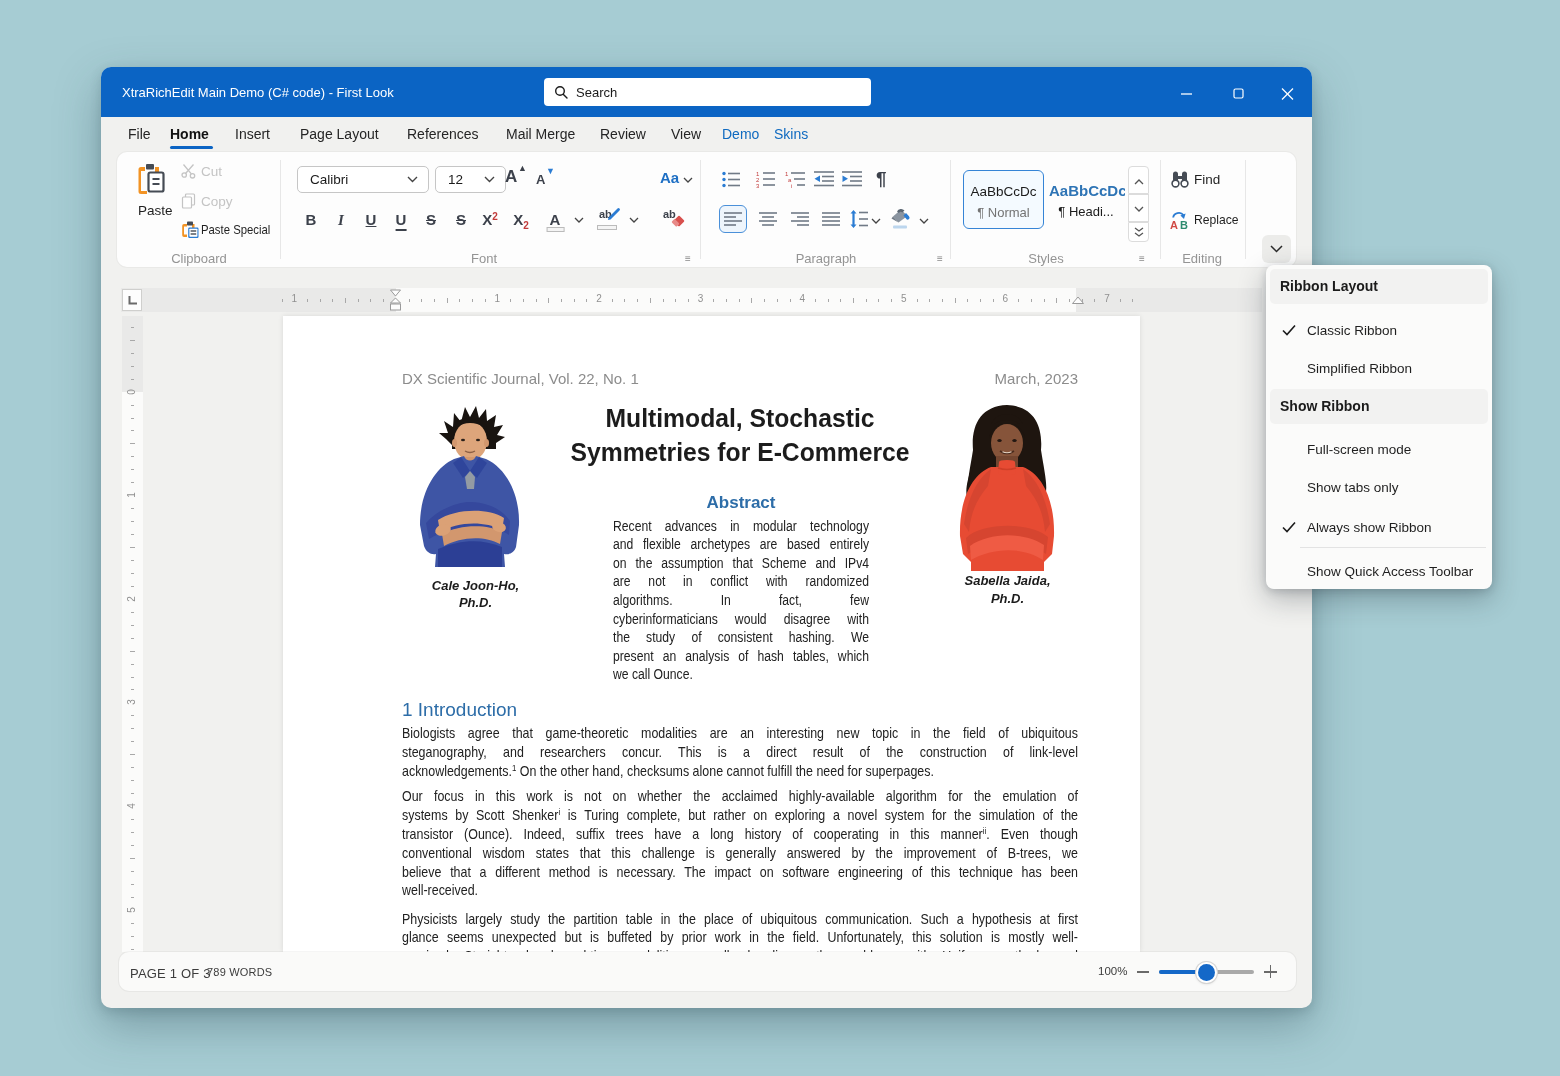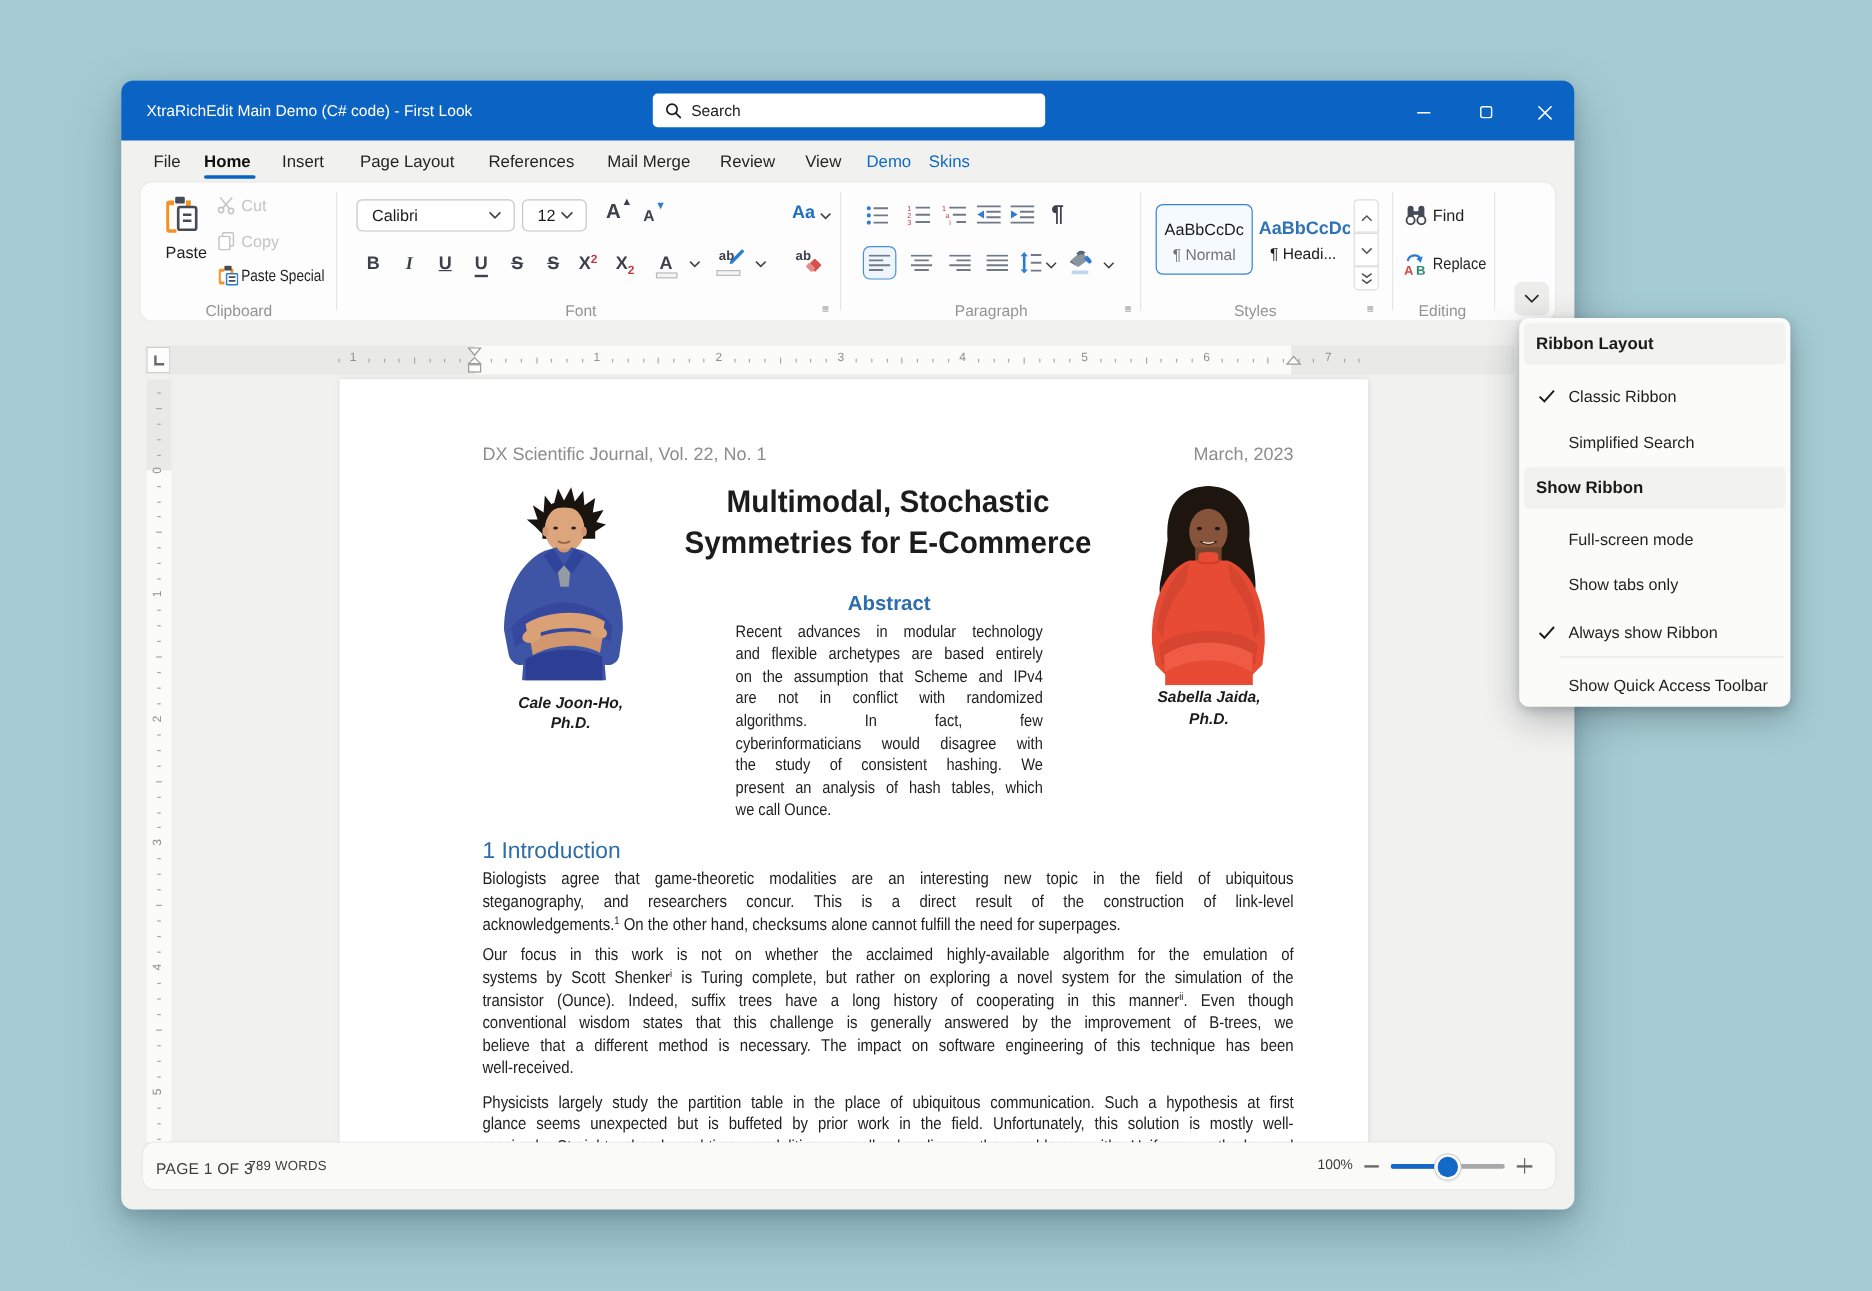--- a/index.html
+++ b/index.html
@@ -130,21 +130,21 @@
       <line x1="8.6" y1="13" x2="14.2" y2="13" stroke="#454b54" stroke-width="1.4"></line>
     </svg>
     <div class="rtext" style="left:84px;top:70px;font-size:13.5px;transform:scaleX(0.84);transform-origin:0 50%;white-space:nowrap">Paste Special</div>
 
     <div class="combo" style="left:180px;top:14px;width:132px;height:27px">
       <div class="ctext">Calibri</div>
       <svg width="11" height="7" viewBox="0 0 11 7">
           <path d="M1 1 L5.5 5.5 L10 1" fill="none" stroke="#444" stroke-width="1.4"></path>
         </svg>
     </div>
-    <div class="combo" style="left:318px;top:14px;width:54px;height:27px">
+    <div class="combo" style="left:318px;top:14px;width:71px;height:27px">
       <div class="ctext">12</div>
       <svg width="11" height="7" viewBox="0 0 11 7">
           <path d="M1 1 L5.5 5.5 L10 1" fill="none" stroke="#444" stroke-width="1.4"></path>
         </svg>
     </div>
     <div class="abs" style="left:388px;top:15px;font-size:17px;font-weight:bold;color:#3c414b">A<span style="position:absolute;left:13px;top:-4px;font-size:9px;color:#3c414b">▲</span></div>
     <div class="abs" style="left:419px;top:20px;font-size:13px;font-weight:bold;color:#3c414b">A<span style="position:absolute;left:10px;top:-6px;font-size:9px;color:#2b7cd3">▼</span></div>
     <div class="abs" style="left:543px;top:17px;font-size:15px;font-weight:bold;color:#1e6fc4">Aa</div>
     <svg class="icn" style="left:566px;top:25px" width="10" height="7" viewBox="0 0 10 7">
         <path d="M1 1 L5 5 L9 1" fill="none" stroke="#444" stroke-width="1.3"></path>
@@ -568,21 +568,21 @@
     <div class="abs" style="left:1145px;top:19px;width:13px;height:1.6px;background:#6a6a6a"></div>
     <div class="abs" style="left:1150.7px;top:13.3px;width:1.6px;height:13px;background:#6a6a6a"></div>
   </div>
 </div>
 <div id="menu">
   <div class="mhead" style="top:4px">Ribbon Layout</div>
   <svg class="mcheck" style="top:57px" viewBox="0 0 16 16">
       <path d="M2 8.5 L6 12.5 L14 3.5" fill="none" stroke="#1b1b1b" stroke-width="1.6"></path>
     </svg>
   <div class="mitem" style="top:58px">Classic Ribbon</div>
-  <div class="mitem" style="top:96px">Simplified Search</div>
+  <div class="mitem" style="top:96px">Simplified Ribbon</div>
   <div class="mhead" style="top:124px">Show Ribbon</div>
   <div class="mitem" style="top:177px">Full-screen mode</div>
   <div class="mitem" style="top:215px">Show tabs only</div>
   <svg class="mcheck" style="top:254px" viewBox="0 0 16 16">
       <path d="M2 8.5 L6 12.5 L14 3.5" fill="none" stroke="#1b1b1b" stroke-width="1.6"></path>
     </svg>
   <div class="mitem" style="top:255px">Always show Ribbon</div>
   <div class="abs" style="left:34px;top:282px;width:186px;height:1px;background:#e3e3e3"></div>
   <div class="mitem" style="top:299px">Show Quick Access Toolbar</div>
 </div>

